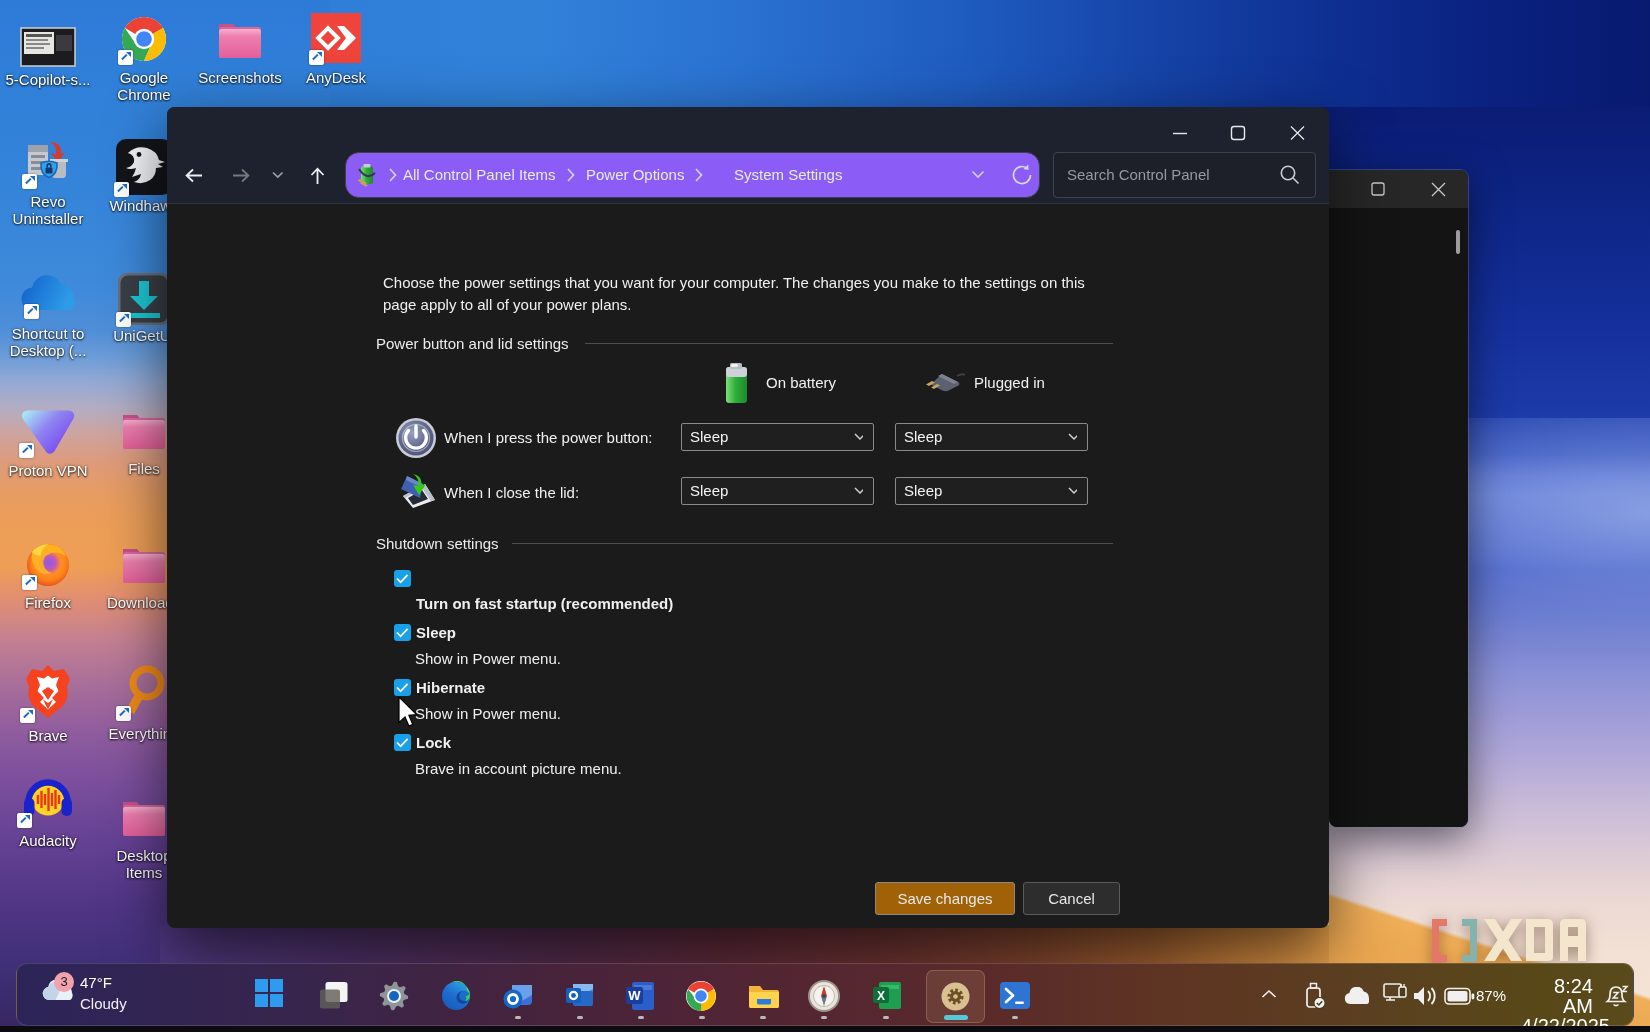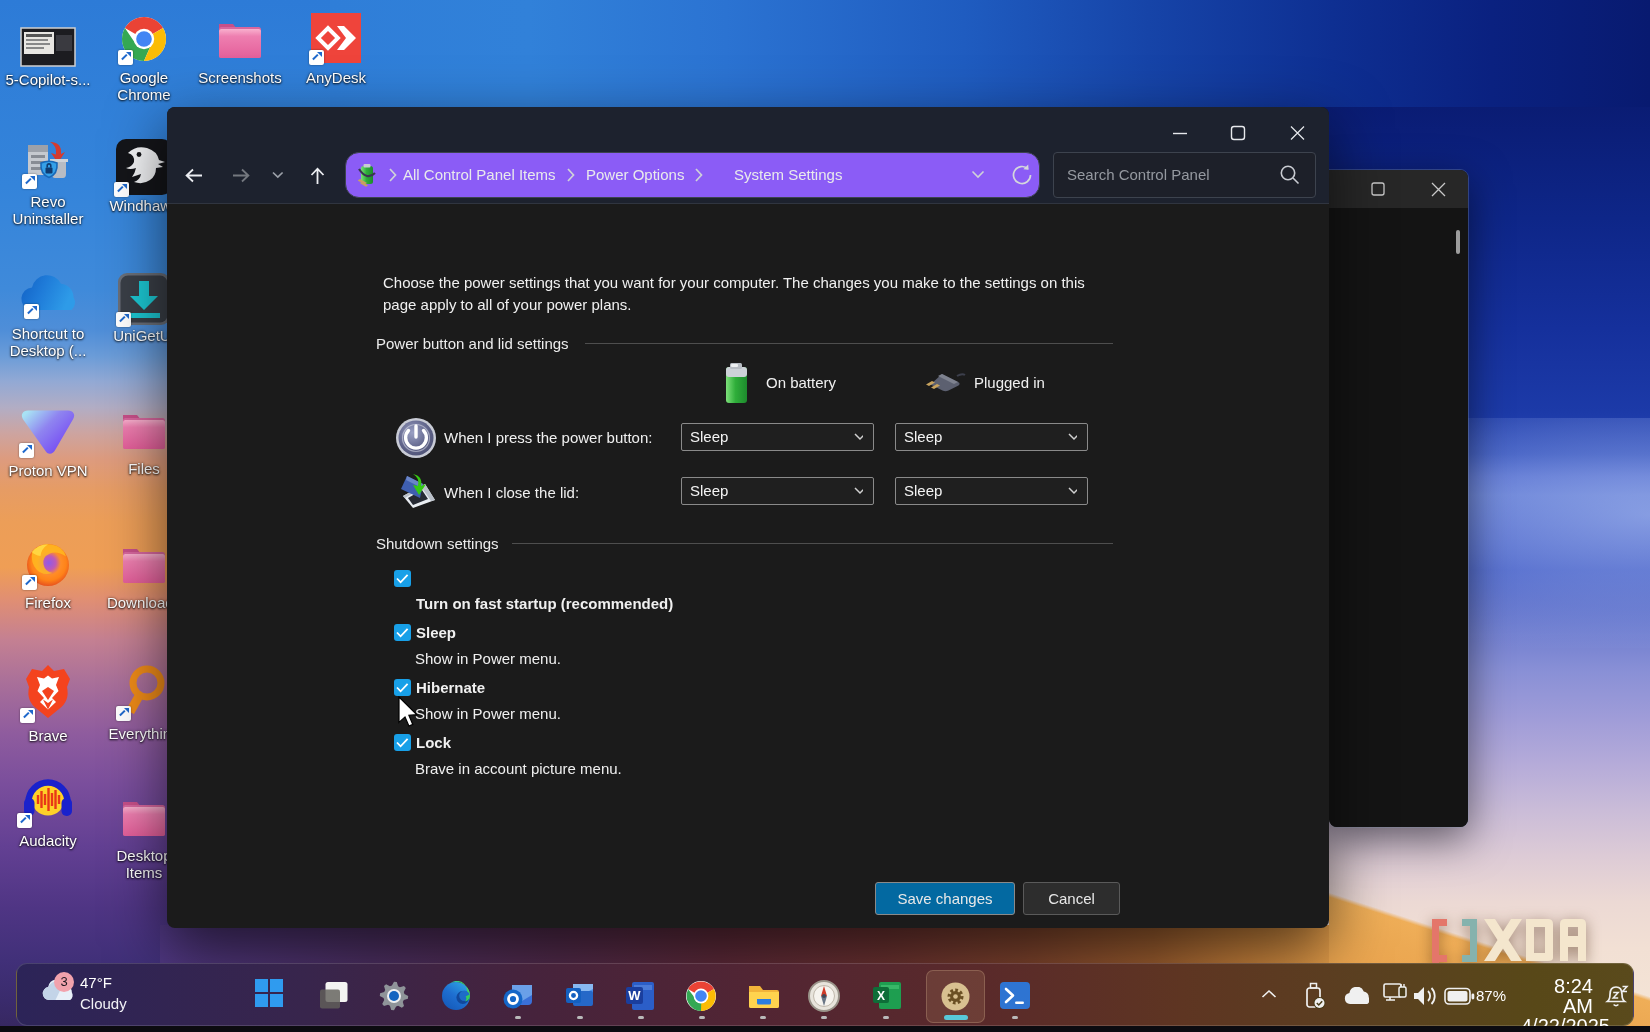--- a/index.html
+++ b/index.html
@@ -461,21 +461,21 @@
     </div>
   <div class="ct" style="left:249px;top:572px;font-weight:bold;">Hibernate</div>
   <div class="ct" style="left:248px;top:598px;">Show in Power menu.</div>
   <div class="cb" style="left:227px;top:627px;">
       <svg width="15" height="13">
         <path d="M2,6.5 l3.6,3.8 l7,-7.5" stroke="#fff" stroke-width="1.8" fill="none"></path>
       </svg>
     </div>
   <div class="ct" style="left:249px;top:627px;font-weight:bold;">Lock</div>
   <div class="ct" style="left:248px;top:653px;">Brave in account picture menu.</div>
-  <div class="btn" style="left:708px;top:775px;width:138px;background:#0369a1;border:1px solid #8a8a8a;">Save changes</div>
+  <div class="btn" style="left:708px;top:775px;width:138px;background:#a16207;border:1px solid #8a8a8a;">Save changes</div>
   <div class="btn" style="left:856px;top:775px;width:95px;background:#2d2d2d;border:1px solid #5a5a5a;">Cancel</div>
 </div>
 <div id="taskbar">
 
   <svg class="abs" style="left:24px;top:10px;" width="34" height="30">
       <path d="M8,26 a6.5,6.5 0 0 1 -0.8,-12.9 a9,9 0 0 1 17.2,-2 a7.3,7.3 0 0 1 6.5,7.3 a5.8,5.8 0 0 1 -1.6,7.6 z" fill="#e8f0f8"></path>
       <path d="M8,26 a6.5,6.5 0 0 1 -0.8,-12.9 a9,9 0 0 1 9.8,-5.6 l2.4,8.2 l-4.9,10.3 z" fill="#c3d4e8"></path>
     </svg>
   <div class="abs" style="left:37px;top:8px;width:20px;height:20px;border-radius:50%;background:#f2a2ac;color:#201820;font-size:13px;text-align:center;line-height:20px;">3</div>
   <div class="abs" style="left:63px;top:10px;color:#fff;font-size:15px;">47°F</div>

